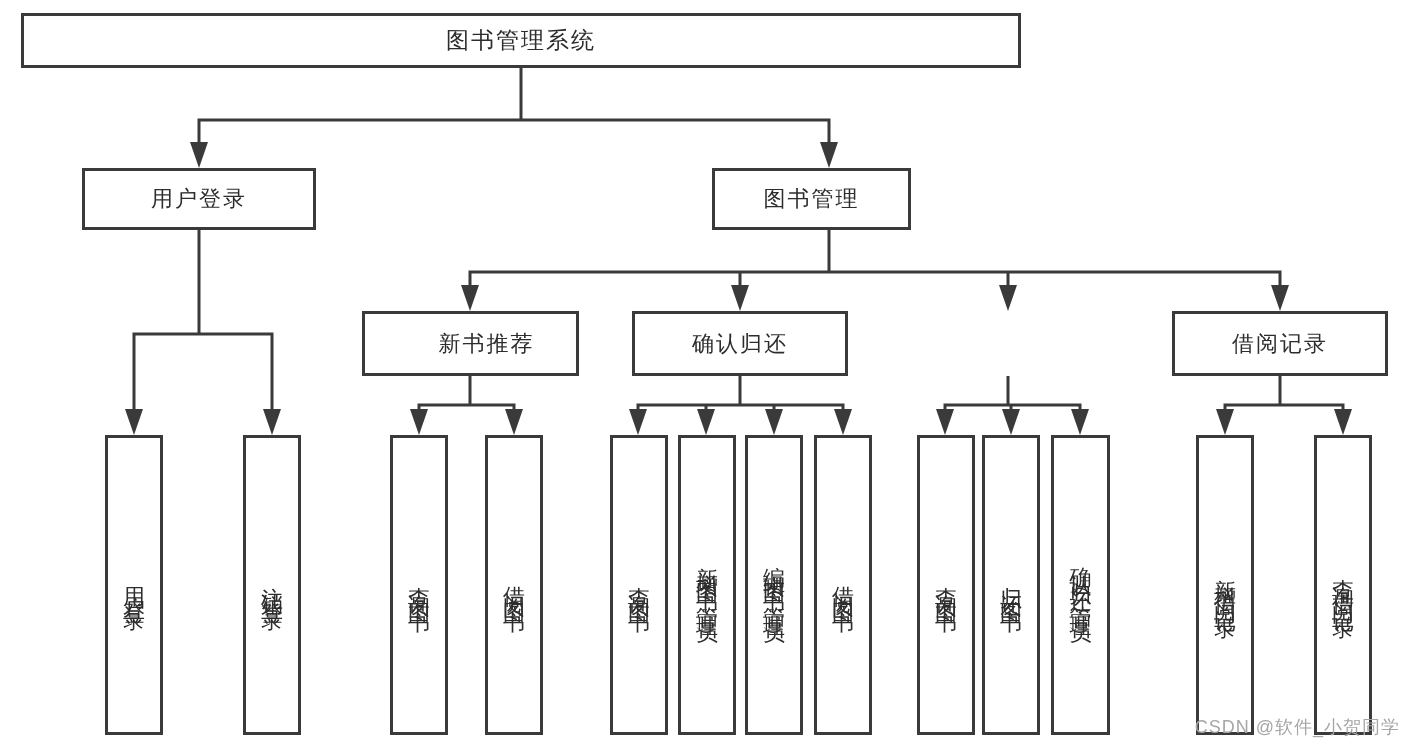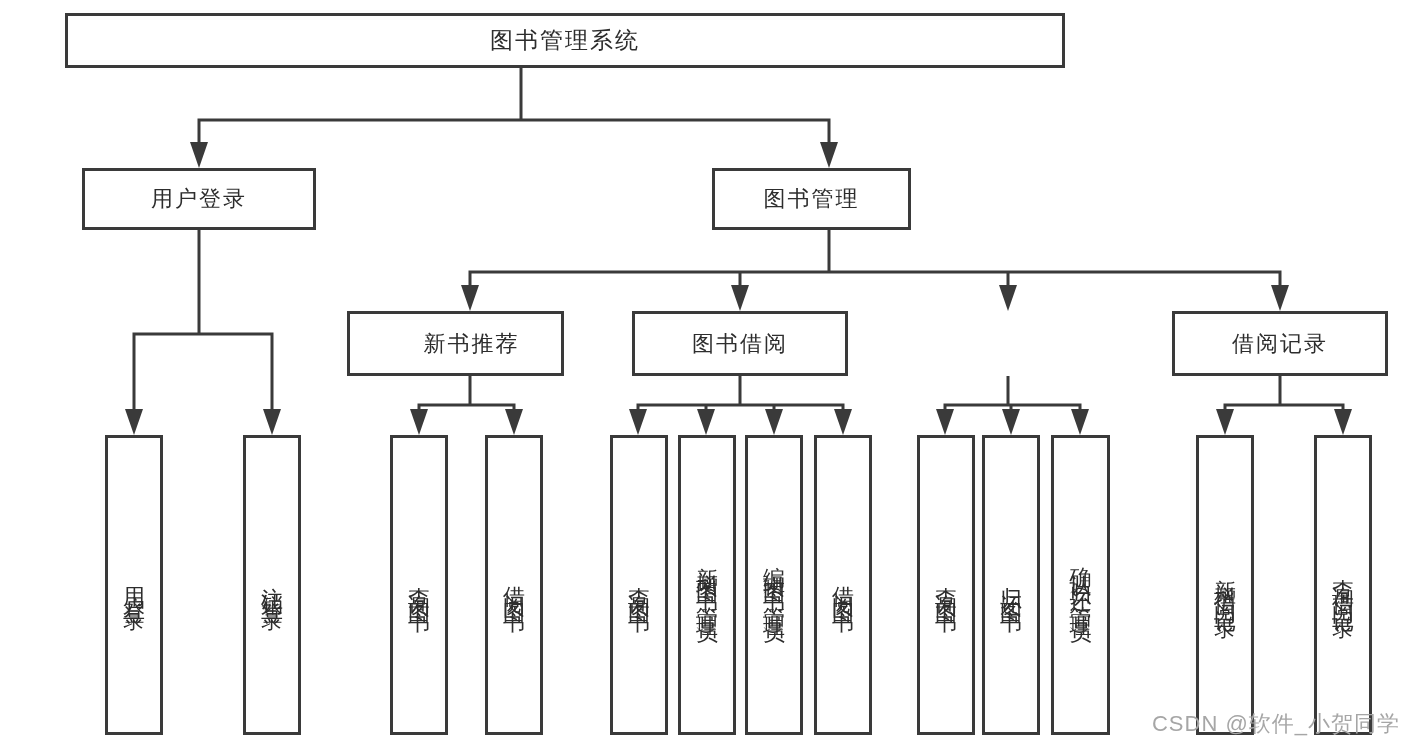--- a/index.html
+++ b/index.html
@@ -22,40 +22,40 @@
   .node{
     position:absolute;
     box-sizing:border-box;
     border:3px solid var(--line);
     background:#ffffff;
     display:flex;align-items:center;justify-content:center;
     font-size:22px;
     letter-spacing:2px;
     white-space:nowrap;
   }
-  .node.root{font-size:23px;margin-left:44px;}
+  .node.root{font-size:23px;}
   .leaf{
     position:absolute;
     box-sizing:border-box;
     border:3px solid var(--line);
     background:#ffffff;
     display:flex;align-items:center;justify-content:center;
   }
   .leaf .vtext{
     writing-mode:vertical-rl;
     text-orientation:mixed;
     font-size:22px;
     letter-spacing:8px;
     line-height:1;
     white-space:nowrap;
   }
   .watermark{
     position:absolute;
     right:5px;bottom:8px;
-    font-size:22px;
+    font-size:18px;
     color:var(--wm);
     letter-spacing:1px;
     white-space:nowrap;
   }
 </style>
 </head>
 <body>
 
 <div class="stage">
 
@@ -113,25 +113,25 @@
     <span>图书管理系统</span>
   </div>
 
   <div class="node" style="left:82px;top:168px;width:234px;height:62px;">
     <span>用户登录</span>
   </div>
   <div class="node" style="left:712px;top:168px;width:199px;height:62px;">
     <span>图书管理</span>
   </div>
 
-  <div class="node" style="left:347px;top:311px;width:217px;height:65px;padding-left:32px;">
+  <div class="node" style="left:362px;top:311px;width:217px;height:65px;padding-left:32px;">
     <span>新书推荐</span>
   </div>
   <div class="node" style="left:632px;top:311px;width:216px;height:65px;">
-    <span>图书借阅</span>
+    <span>确认归还</span>
   </div>
   <div class="node" style="left:1172px;top:311px;width:216px;height:65px;">
     <span>借阅记录</span>
   </div>
 
   <div class="leaf" style="left:105px;top:435px;width:58px;height:300px;">
     <span class="vtext">用户登录</span>
   </div>
   <div class="leaf" style="left:243px;top:435px;width:58px;height:300px;">
     <span class="vtext">注销登录</span>

